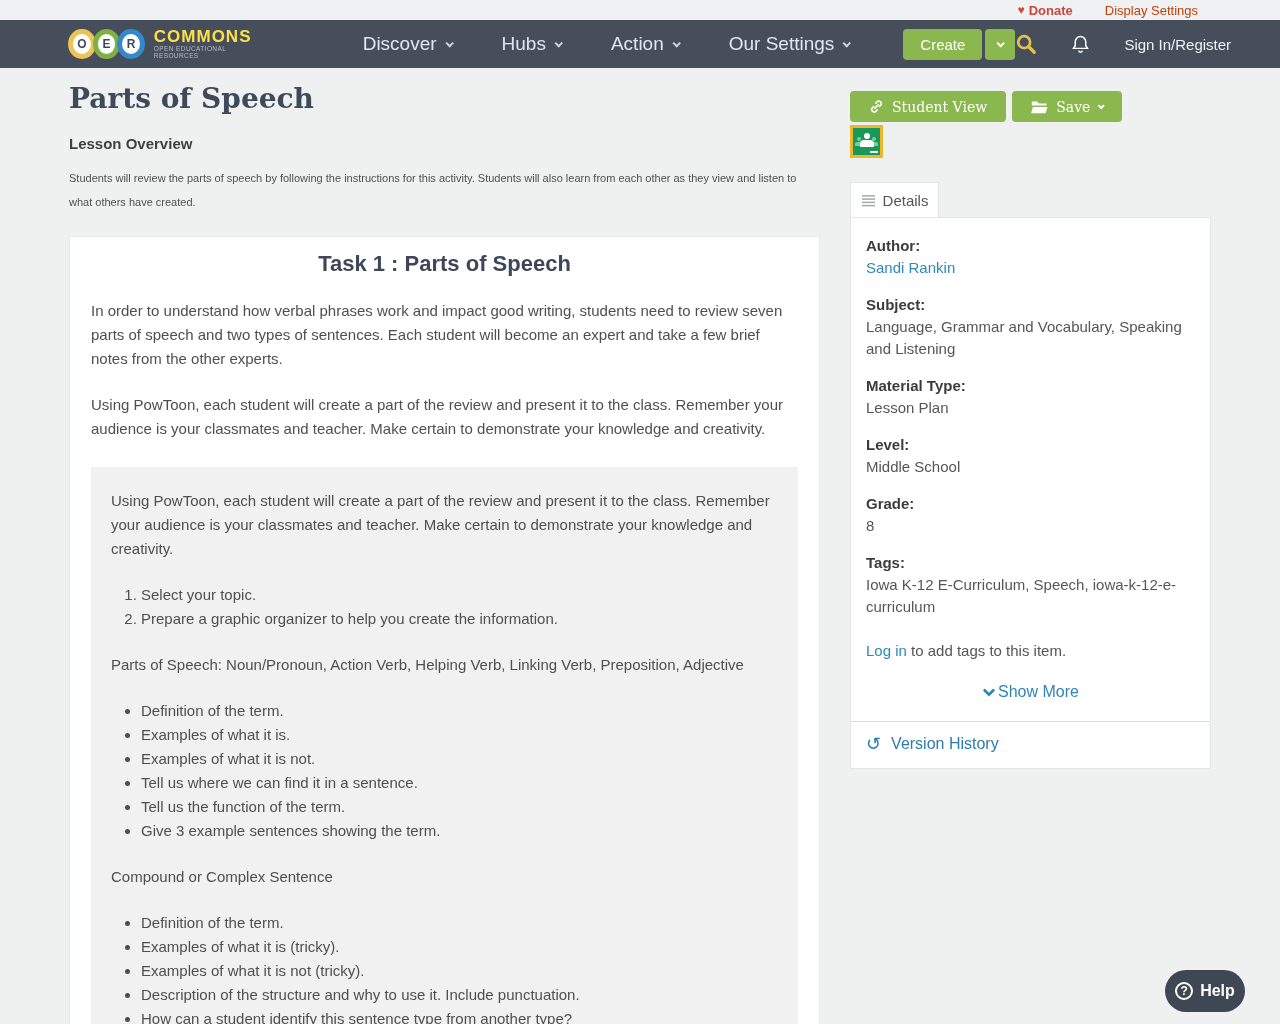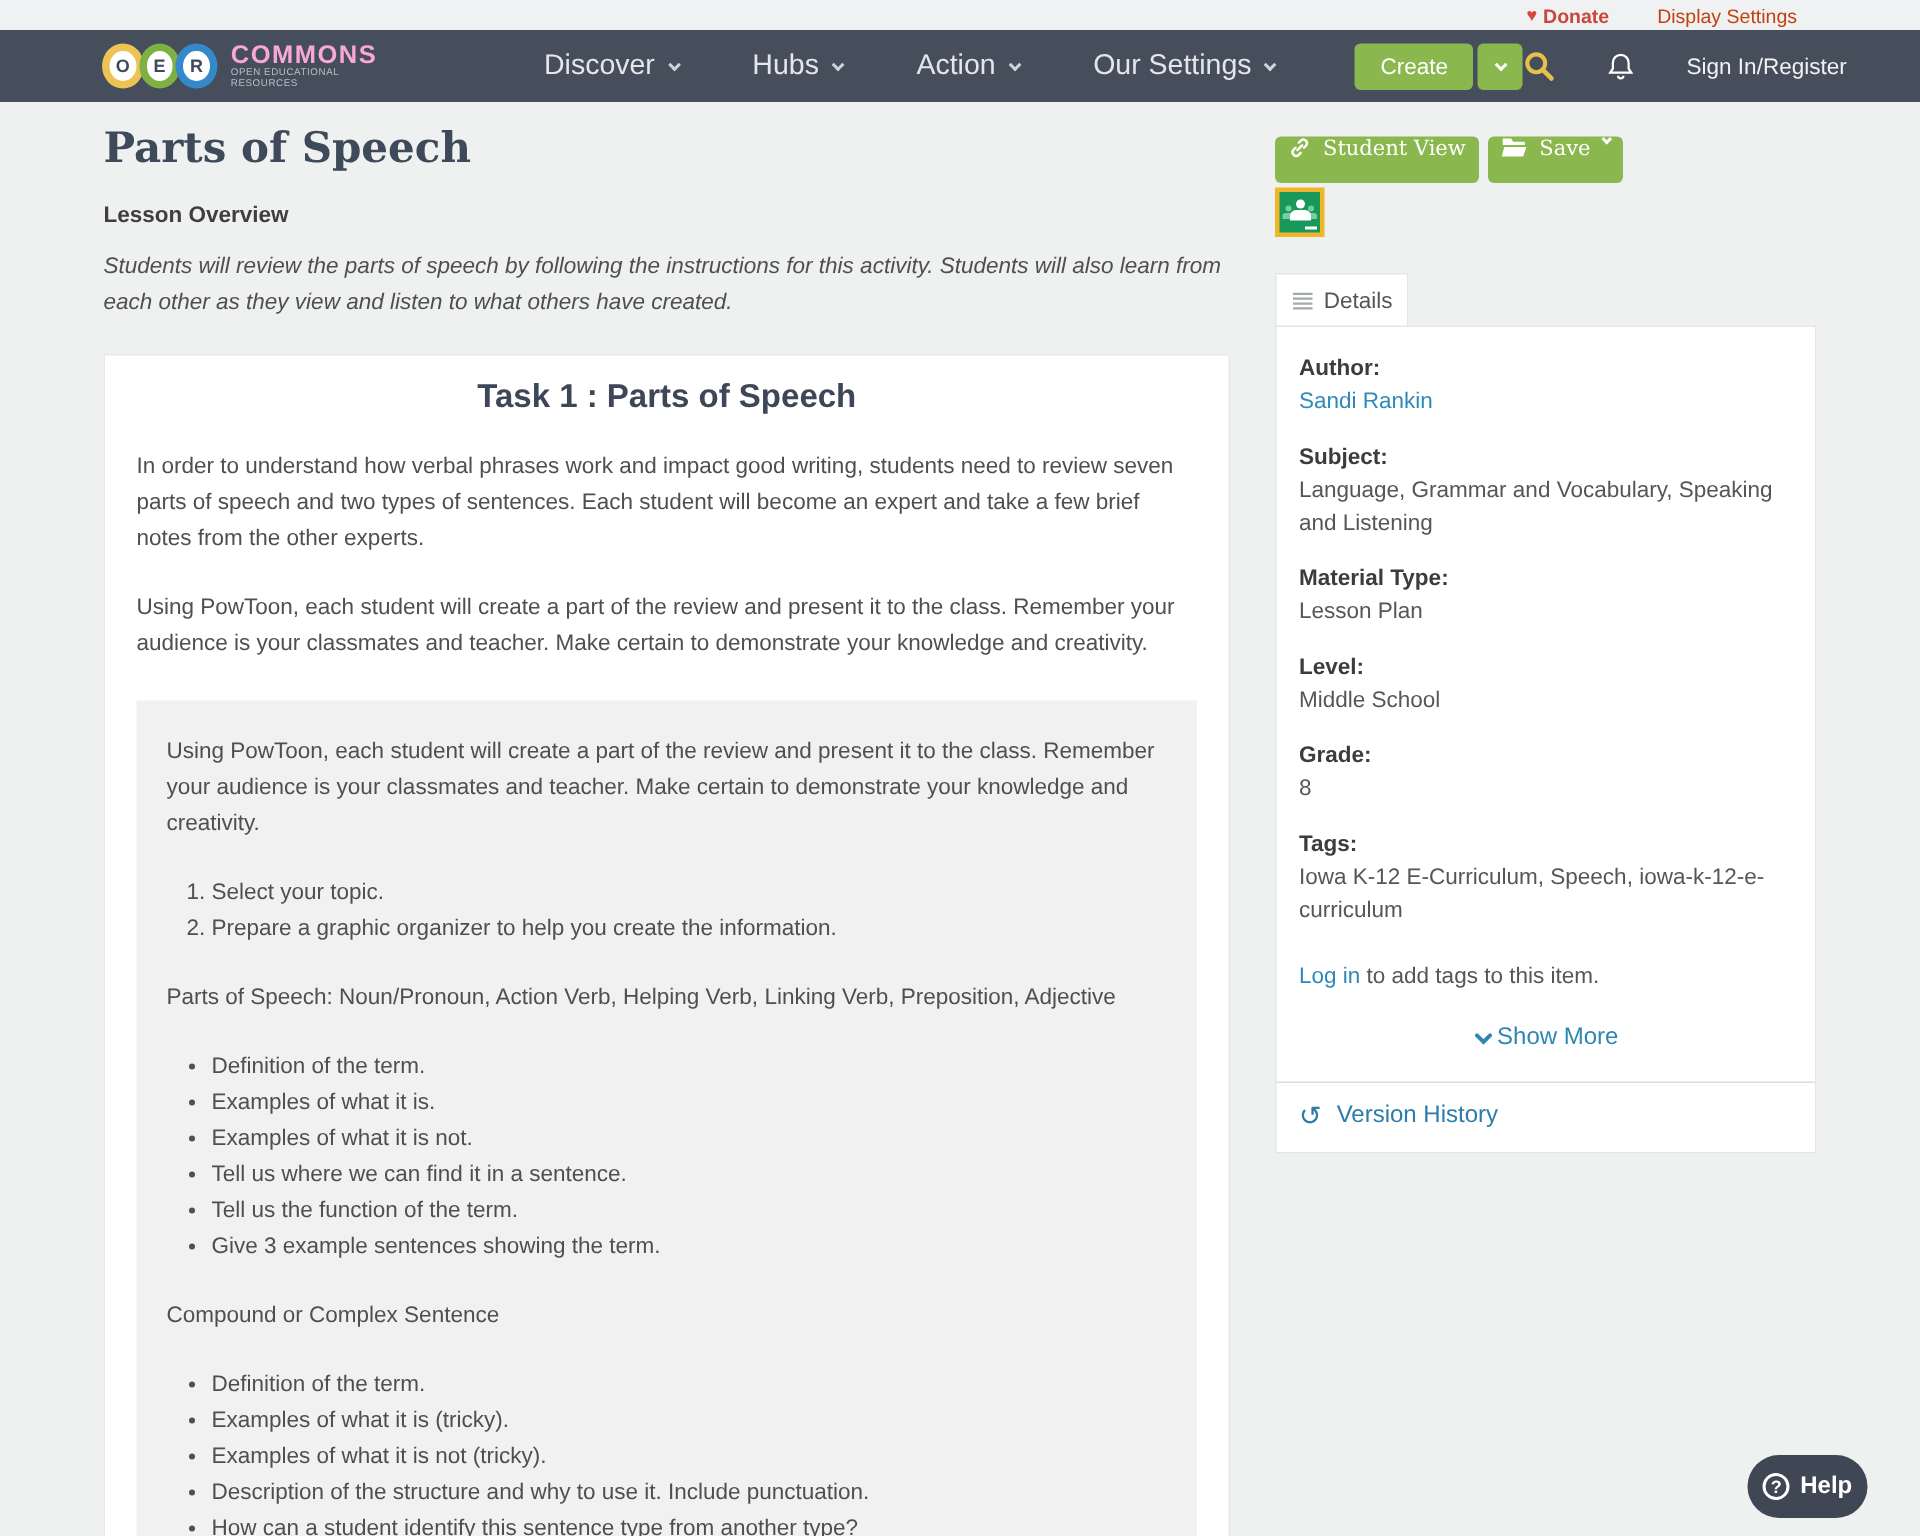--- a/index.html
+++ b/index.html
@@ -16,46 +16,46 @@
   .heart { color:#d9453c; font-size:12px; }
   .display-settings { color:#c2410c; cursor:pointer; }
   
   .navbar { height:48px; background:#464d5b; display:flex; align-items:center; }
   .logo { margin-left:68px; display:flex; align-items:center; cursor:pointer; }
   .ring { width:30px; height:30px; border-radius:50%; background:#fff; display:flex; align-items:center; justify-content:center; font-weight:bold; font-size:12px; color:#3e4a5a; border:5px solid #ccc; }
   .ring-o { border-color:#edc355; }
   .ring-e { border-color:#7fb043; margin-left:-3px; }
   .ring-r { border-color:#3489cb; margin-left:-3px; }
   .logo-text { margin-left:9px; }
-  .logo-title { color:#f9a8d4; font-weight:bold; font-size:17px; letter-spacing:1px; line-height:16px; }
+  .logo-title { color:#fde047; font-weight:bold; font-size:17px; letter-spacing:1px; line-height:16px; }
   .logo-sub { color:#b8bec8; font-size:6.5px; letter-spacing:.4px; }
   .nav-items { display:flex; margin-left:104px; gap:50px; align-items:center; font-size:19px; color:#e3e6ea; }
   .nav-item { display:flex; align-items:center; gap:9px; cursor:pointer; white-space:nowrap; }
   .chev { display:inline-block; width:6px; height:6px; border-right:2px solid #cfd4da; border-bottom:2px solid #cfd4da; transform:rotate(45deg) translateY(-1px); }
   .create-group { display:flex; gap:3px; margin-left:54px; }
   .btn-create { background:#8bb84e; color:#fff; font-size:15px; border:none; border-radius:4px; height:31px; padding:0 17px; cursor:pointer; font-family:"Liberation Sans", sans-serif; }
   .btn-caret { background:#8bb84e; border:none; border-radius:4px; height:31px; width:30px; display:flex; align-items:center; justify-content:center; cursor:pointer; }
   .btn-caret .chev { border-color:#fff; }
   .nav-right { margin-left:auto; display:flex; align-items:center; gap:33px; padding-right:83px; }
   .signin { color:#f0f2f4; font-size:15px; cursor:pointer; white-space:nowrap; }
   .icon-btn { background:none; border:none; cursor:pointer; display:flex; }
   
   .page-title { position:absolute; left:69px; top:82px; font-family:"DejaVu Serif", serif; font-weight:600; font-size:28px; color:#3e4a5a; }
   .overview-heading { position:absolute; left:69px; top:135px; font-size:15px; font-weight:bold; color:#3f3f3f; }
-  .overview-text { position:absolute; left:69px; top:166px; width:748px; font-size:15px; line-height:24px; color:#4f4f4f;font-style:italic; }
+  .overview-text { position:absolute; left:69px; top:166px; width:748px; font-size:11px; line-height:24px; color:#4f4f4f; }
   .card { position:absolute; left:69px; top:236px; width:751px; height:900px; background:#fff; border:1px solid #e8eae9; padding:14px 21px; }
   .card-heading { text-align:center; font-size:22px; font-weight:bold; color:#3d4757; }
   .card p.cp { font-size:15px; line-height:24px; color:#4f4f4f; margin-top:22px; }
   .inner-box { margin-top:26px; background:#f0f1f0; padding:22px 20px 10px; }
   .inner-box p { font-size:15px; line-height:24px; color:#4f4f4f; margin-bottom:22px; }
   .inner-box ol, .inner-box ul { margin:0 0 22px; padding-left:30px; font-size:15px; color:#4f4f4f; }
   .inner-box li { line-height:24px; }
   
   .action-row { position:absolute; left:850px; top:91px; display:flex; gap:6px; }
-  .btn-green { background:#8bb84e; color:#fff; border:none; border-radius:4px; height:31px; display:flex; gap:8px; padding:0 9px; font-family:"DejaVu Serif", serif; font-size:14px; cursor:pointer; }
+  .btn-green { background:#8bb84e; color:#fff; border:none; border-radius:4px; height:31px; display:flex; align-items:center; gap:8px; padding:0 19px; font-family:"DejaVu Serif", serif; font-size:14px; cursor:pointer; }
   .btn-green .chev { border-color:#fff; width:5px; height:5px; }
   .classroom { position:absolute; left:850px; top:125px; width:33px; height:33px; background:#f0b62a; cursor:pointer; }
   .gc-inner { position:absolute; left:3px; top:3px; right:3px; bottom:3px; background:#18995a; }
   .gc-head { position:absolute; left:50%; top:5px; width:6px; height:6px; margin-left:-3px; border-radius:50%; background:#fff; }
   .gc-body { position:absolute; left:50%; top:12px; width:14px; height:7px; margin-left:-7px; background:#fff; border-radius:4px 4px 0 0; }
   .gc-side-l, .gc-side-r { position:absolute; top:9px; width:8px; height:9px; }
   .gc-side-l { left:2px; } .gc-side-r { right:2px; }
   .gc-sh { position:absolute; left:50%; top:0; width:4px; height:4px; margin-left:-2px; border-radius:50%; background:#74d0a0; }
   .gc-sb { position:absolute; left:50%; top:5px; width:8px; height:4px; margin-left:-4px; background:#74d0a0; border-radius:2px 2px 0 0; }
   .gc-dash { position:absolute; right:2px; bottom:2px; width:8px; height:2px; background:#fff; }

